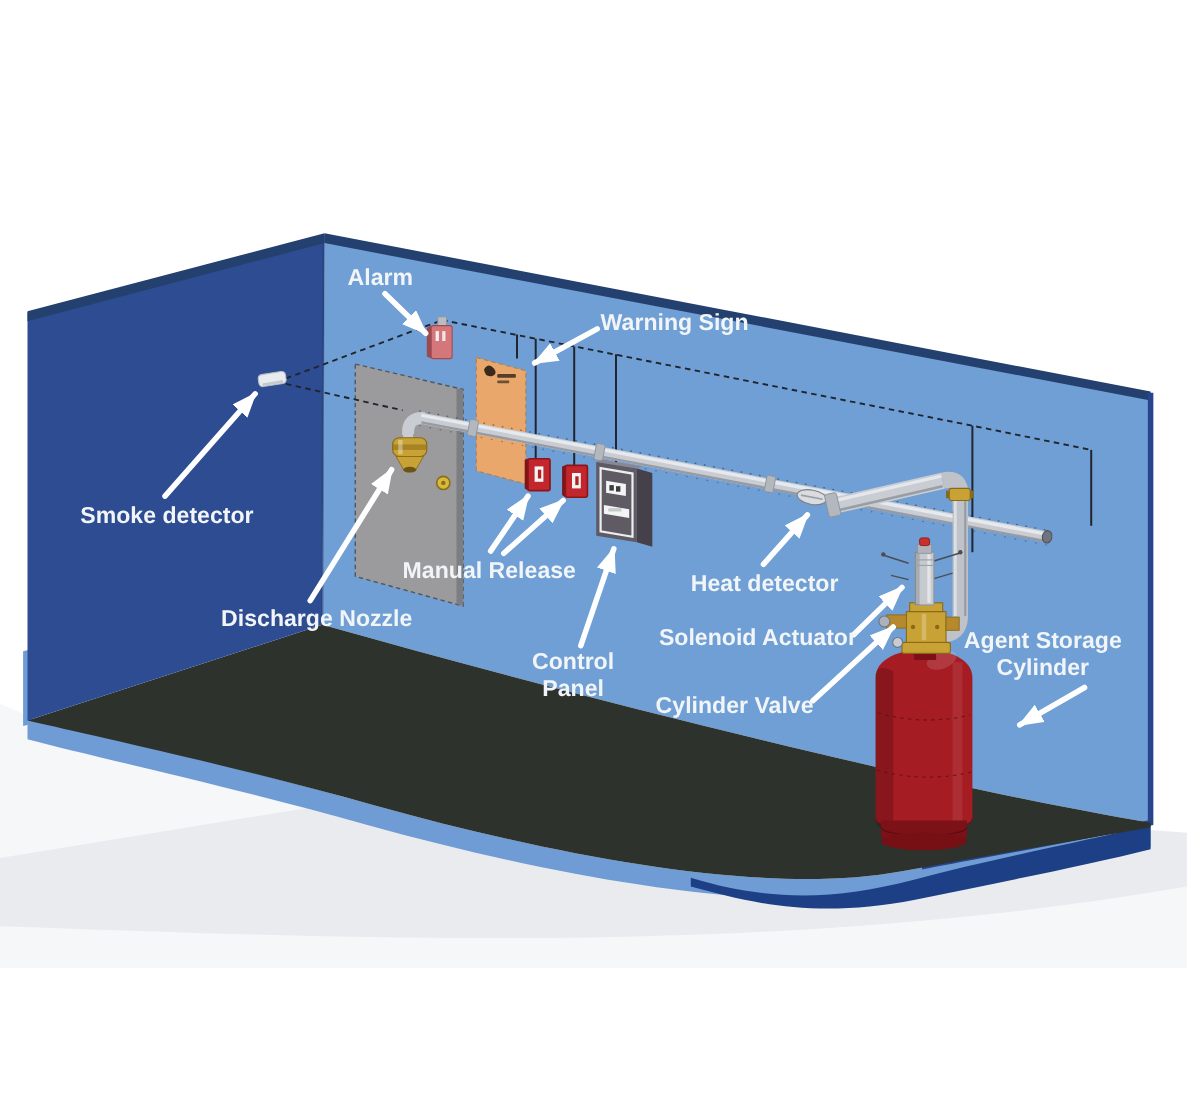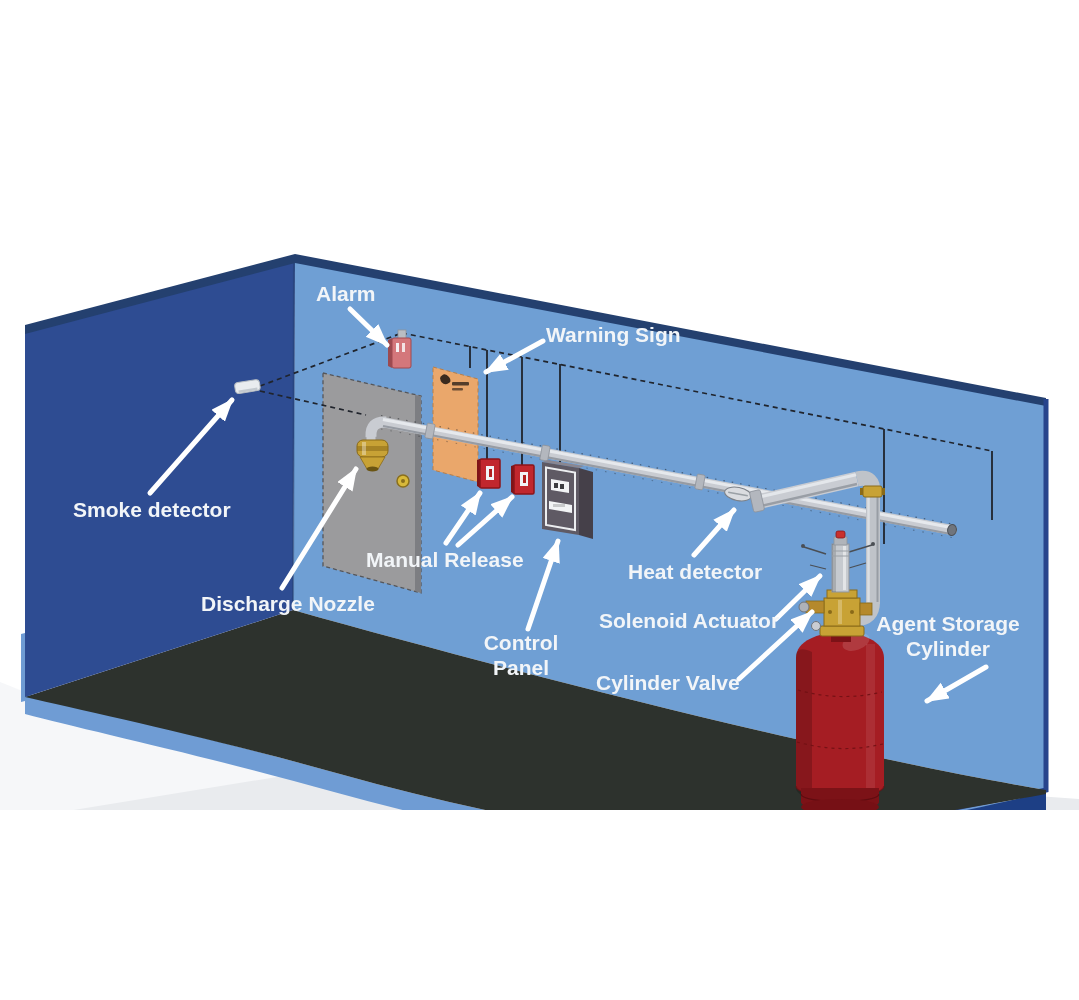--- a/index.html
+++ b/index.html
@@ -1,16 +1,16 @@
 <!DOCTYPE html>
 <html style="--background: #ffffff; --left-wall: #2e4c92; --back-wall: #6f9fd4; --wall-edge: #24406f; --wall-border: #27448c; --floor: #2d322d; --under-band-light: #6f9cd4; --under-band-dark: #1d3f85; --under-gray: #e9ebee; --under-white: #f5f6f8; --pipe: #c9ccd2; --pipe-highlight: #eef1f4; --pipe-shadow: #8e939b; --coupling: #b3b7be; --brass: #c8a235; --brass-dark: #8a6a18; --cylinder-red: #a51d23; --cylinder-red-dark: #7c1217; --sign-orange: #eaa76b; --door-gray: #9b9b9d; --panel-gray: #5f5a64; --panel-gray-dark: #454049; --release-red: #c1272d; --alarm-pink: #d4777b; --wire: #20242c; --arrow: #ffffff; --label-text: #f2f5f8;"><head>
 <meta charset="utf-8">
 <style>
   html,body{margin:0;padding:0;background:#fff;}
-  .stage{position:relative;width:1079px;height:768px;background:var(--background,#fff);overflow:hidden;margin-top:42px;}
+  .stage{position:relative;width:1079px;height:1000px;background:var(--background,#fff);overflow:hidden;}
   svg{display:block;}
   
   .left-wall{fill:var(--left-wall);}
   .back-wall{fill:var(--back-wall);}
   .wall-edge{fill:var(--wall-edge);}
   .wall-border{stroke:var(--wall-border);}
   .floor{fill:var(--floor);}
   .band-light{fill:var(--under-band-light);}
   .band-dark{fill:var(--under-band-dark);}
   .under-gray{fill:var(--under-gray);}

